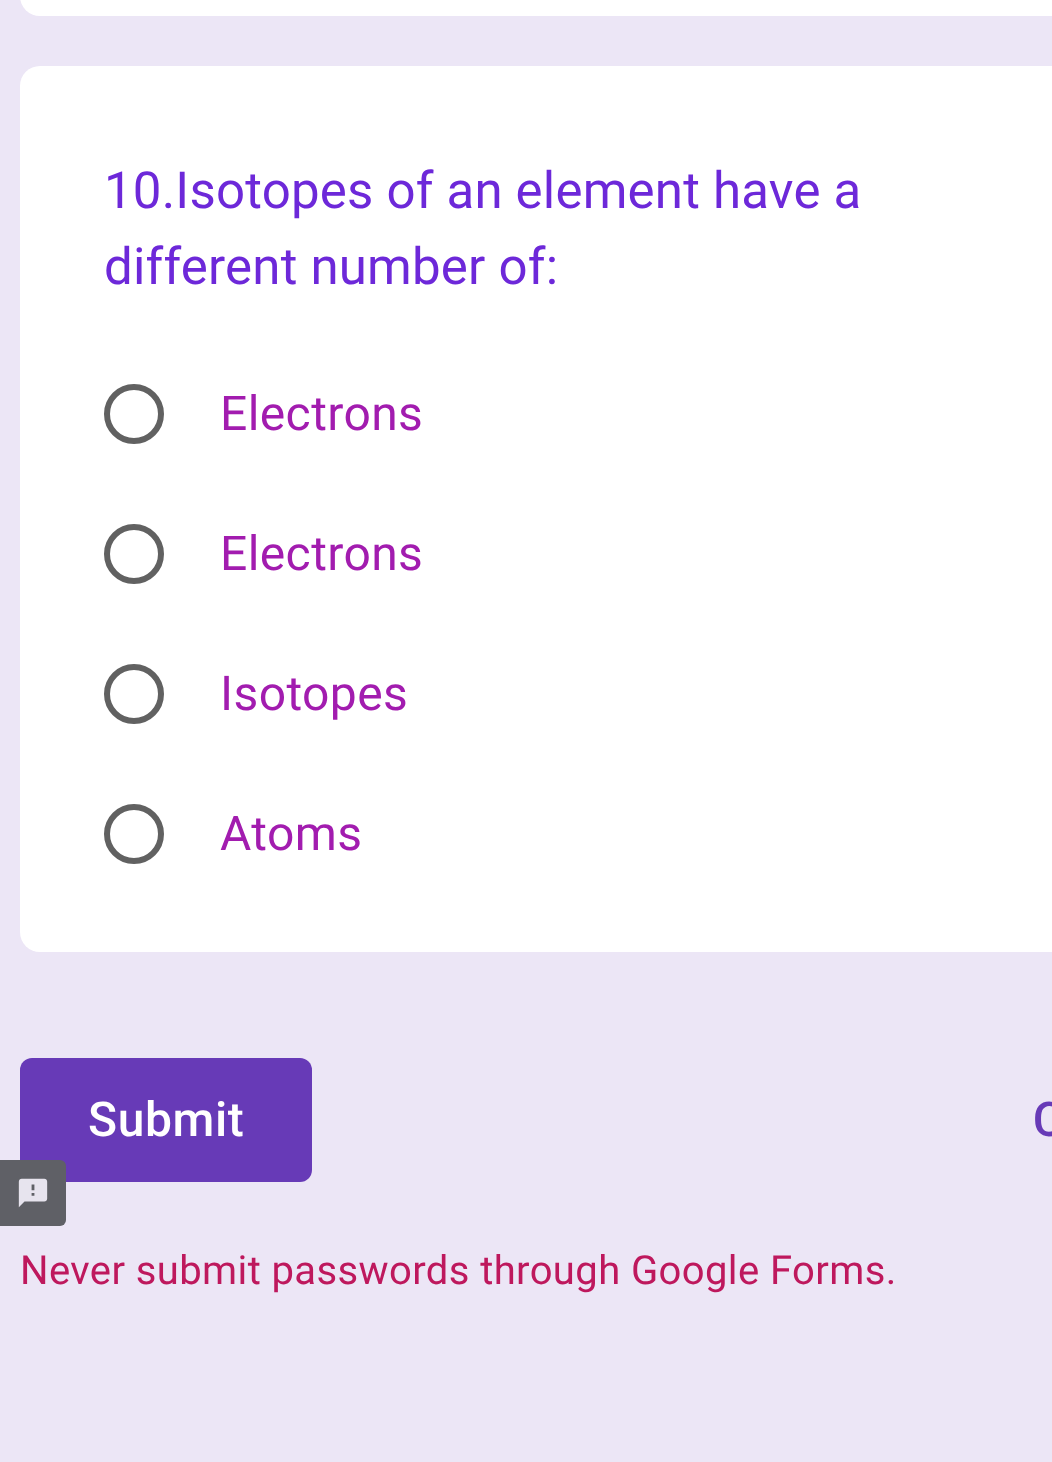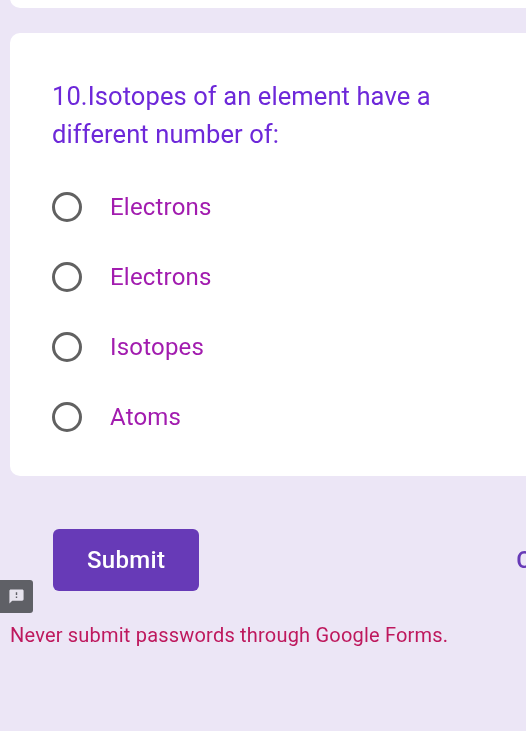--- a/index.html
+++ b/index.html
@@ -66,21 +66,20 @@
     padding: 0 34px;
     background: #673ab7;
     color: #ffffff;
     border: none;
     border-radius: 6px;
     font-size: 24px;
     font-weight: 500;
     letter-spacing: 0.3px;
     cursor: pointer;
     font-family: inherit;
-    margin-left: 43px;
   }
   .info-tab {
     position: absolute;
     left: 0;
     top: 580px;
     width: 33px;
     height: 33px;
     background: #5f6066;
     border-top-right-radius: 3px;
     border-bottom-right-radius: 3px;

